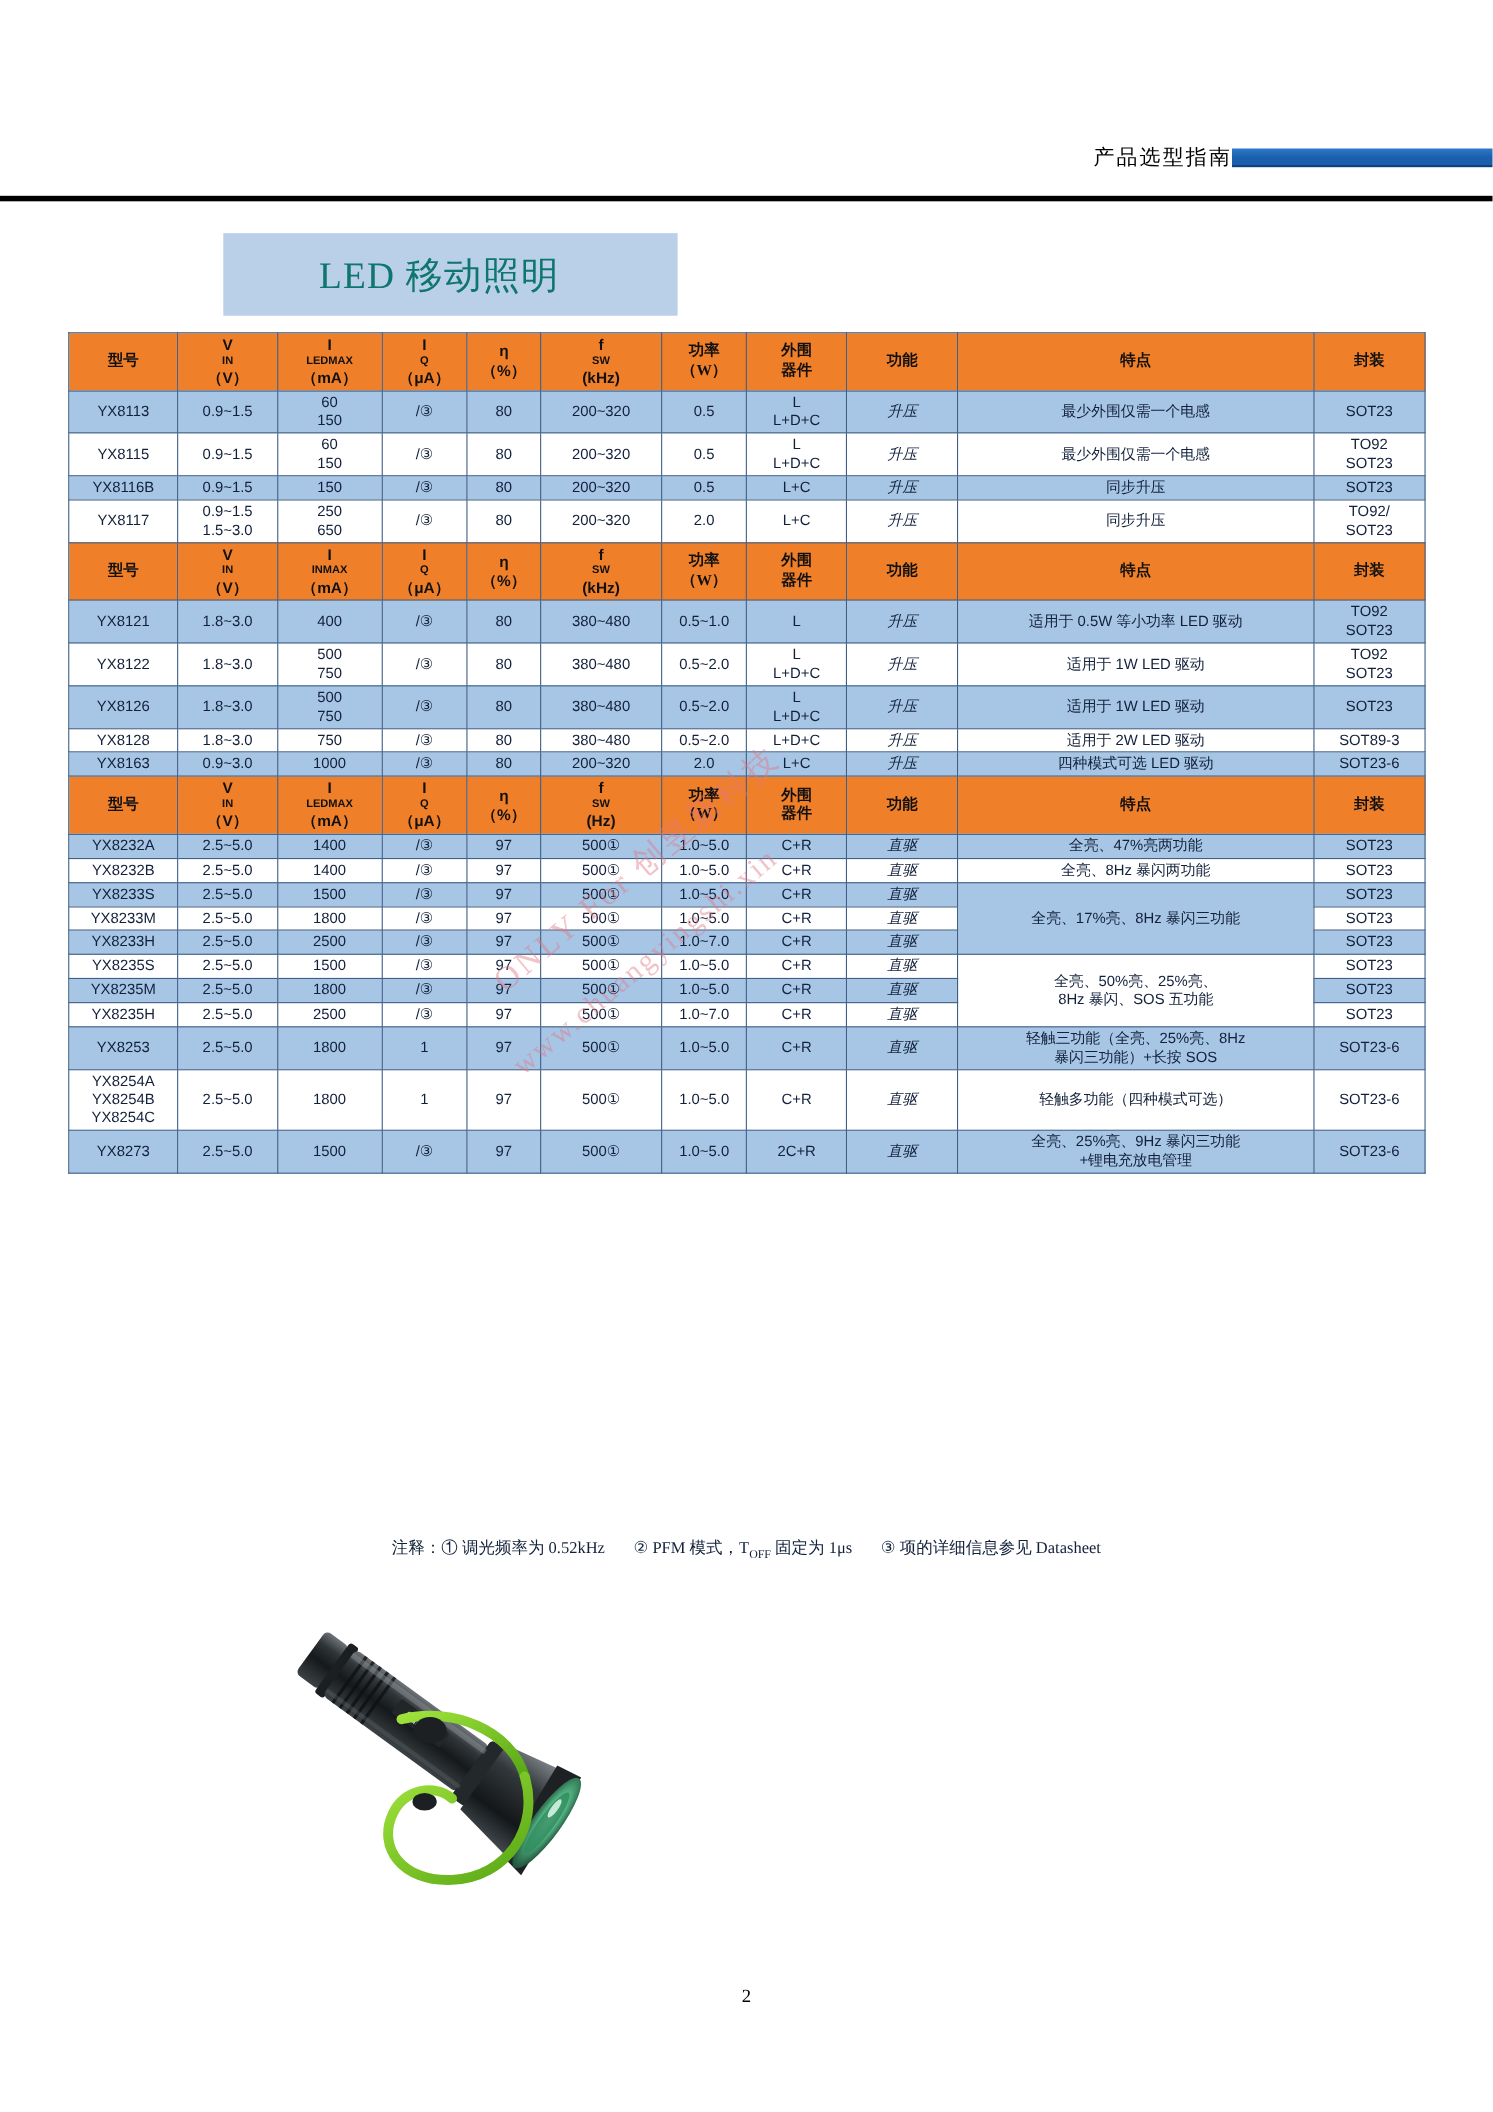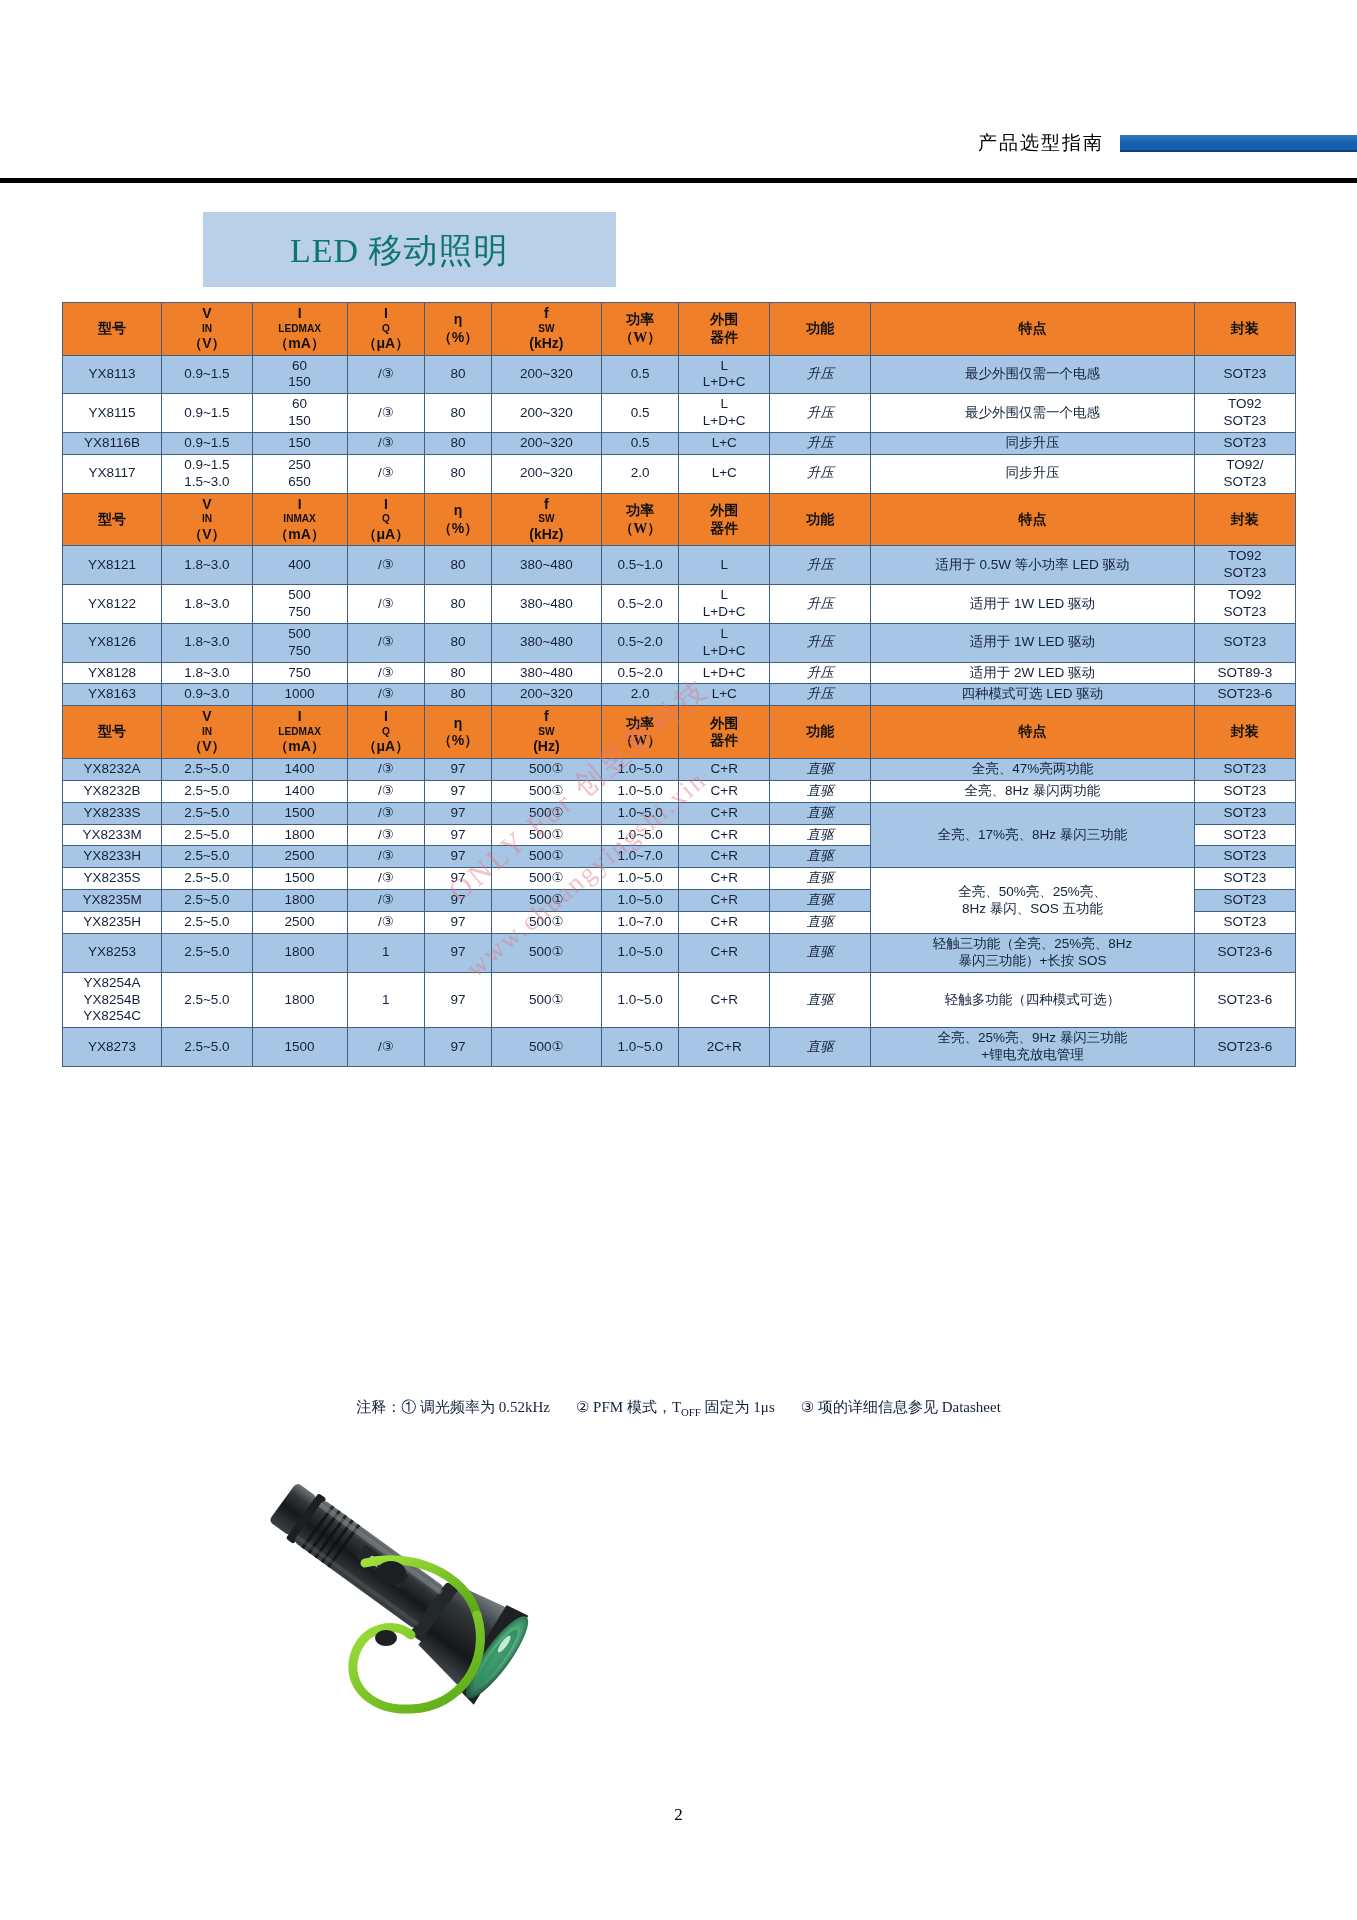--- a/index.html
+++ b/index.html
@@ -16,21 +16,21 @@
   
   .page-header {
     position: absolute;
     top: 130px;
     left: 0;
     width: 100%;
     height: 50px;
   }
   .header-title {
     position: absolute;
-    right: 253px;
+    right: 237px;
     top: 0px;
     font-size: 19px;
     font-family: "Liberation Serif", "DejaVu Serif", serif;
     letter-spacing: 2px;
     color: #000;
     white-space: nowrap;
   }
   .header-bar {
     position: absolute;
     right: 0px;

